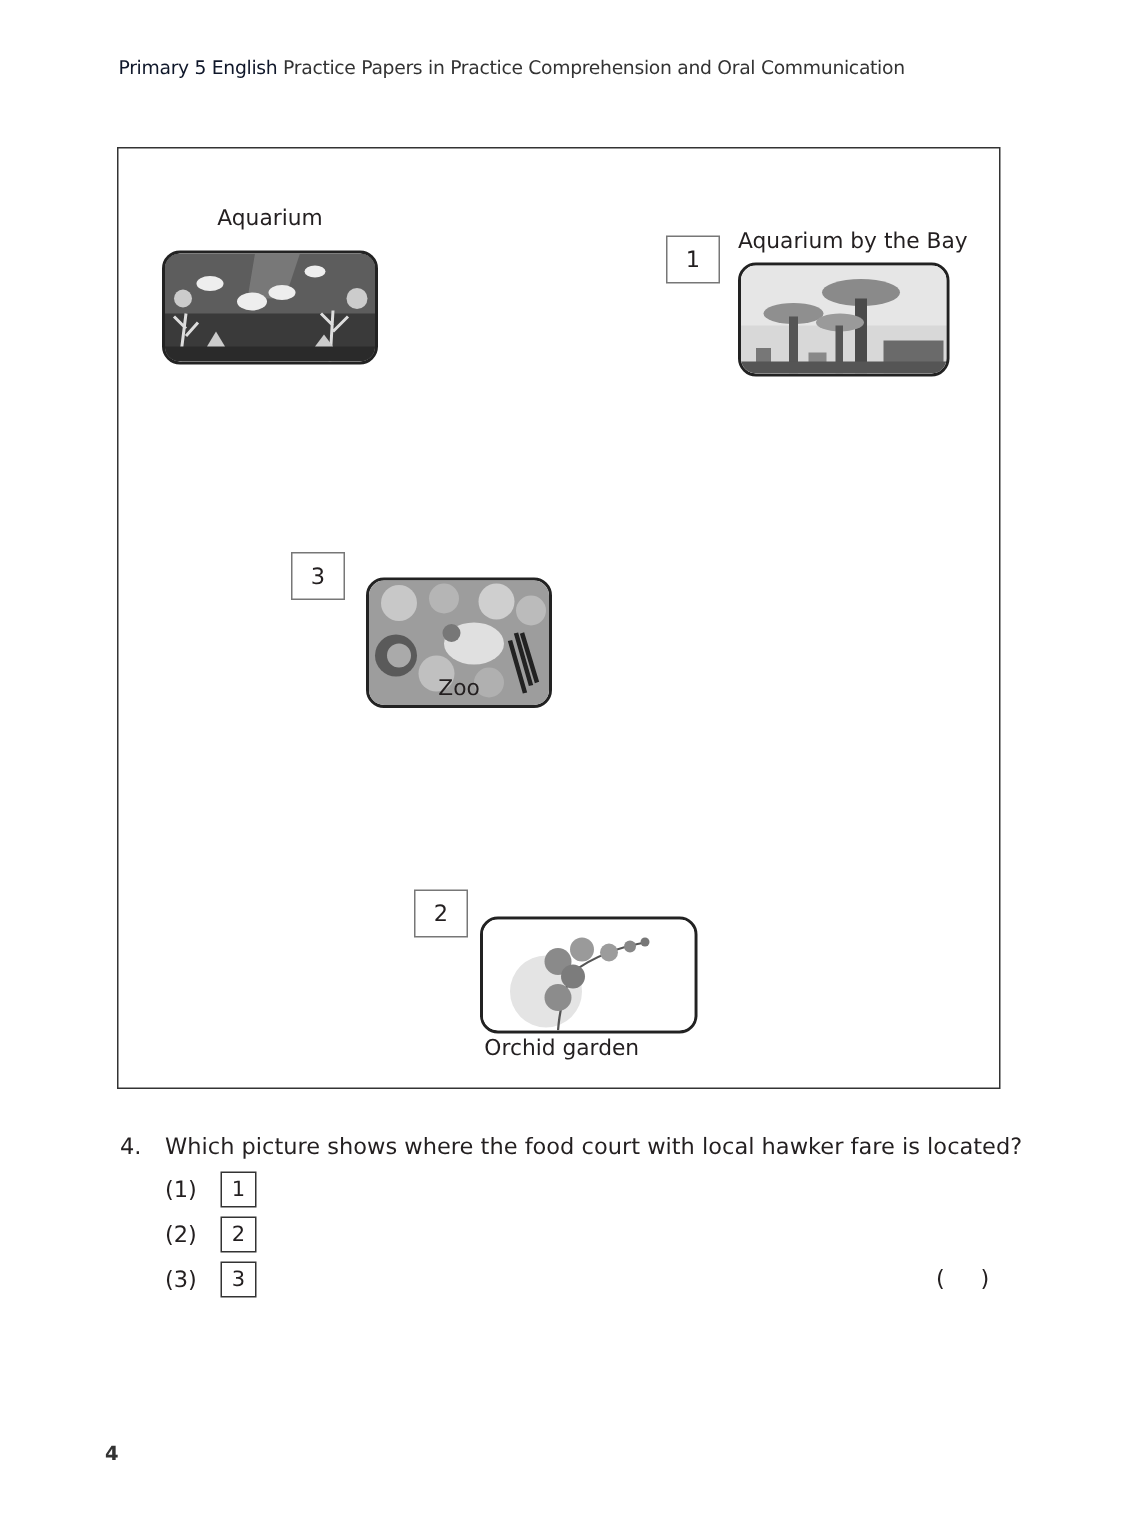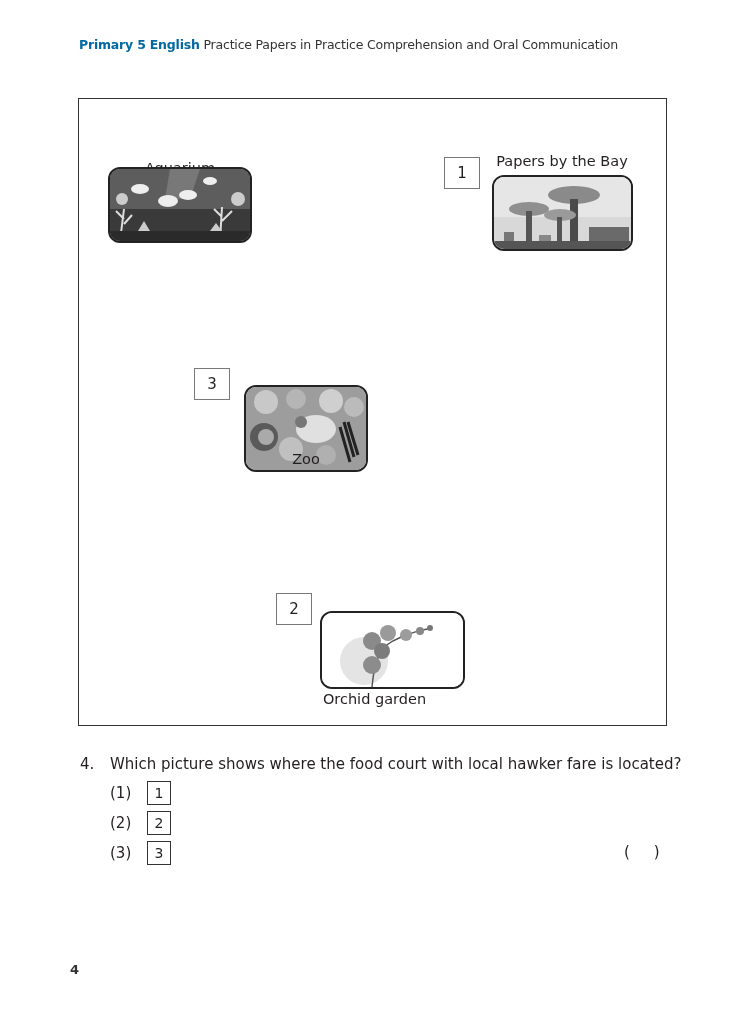--- a/index.html
+++ b/index.html
@@ -1,20 +1,20 @@
 <!DOCTYPE html>
 <html><head>
 <meta charset="utf-8">
 <style>
   html, body { margin: 0; padding: 0; background: #ffffff; }
   body { width: 748px; height: 1024px; position: relative; overflow: hidden;
          font-family: "DejaVu Sans", sans-serif; color: #231f20; }
   .abs { position: absolute; }
   .header { left: 79px; top: 37px; font-size: 12.5px; color: #333; white-space: nowrap; letter-spacing: -0.2px; }
-  .header .bold { font-weight: bold; color: #0369a1; }
+  .header .bold { font-weight: normal; color: #0f172a; }
   .frame { left: 78px; top: 98px; width: 589px; height: 628px; border: 1.6px solid #333; box-sizing: border-box; }
   .label { font-size: 14.5px; color: #231f20; white-space: nowrap; text-align: center; }
   .numbox { width: 36px; height: 32px; border: 1.5px solid #777; box-sizing: border-box;
             display: flex; align-items: center; justify-content: center; font-size: 15px; background: #fff; }
   .pic { border: 2px solid #222; border-radius: 12px; box-sizing: border-box; overflow: hidden; }
   .question { left: 80px; top: 755px; font-size: 15px; white-space: nowrap; }
   .question .qnum { display: inline-block; width: 30px; }
   .opt { left: 110px; font-size: 15px; display: flex; align-items: center; }
   .opt .olab { width: 37px; }
   .optbox { width: 24px; height: 24px; border: 1.3px solid #333; box-sizing: border-box;
@@ -25,42 +25,42 @@
 </head>
 <body>
 
 <div class="abs header">
   <span class="bold">Primary 5 English</span>
   <span>Practice Papers in Practice Comprehension and Oral Communication</span>
 </div>
 
 <div class="abs frame"></div>
 
-<div class="abs label" style="left:109px; top:160px; width:142px;">Aquarium</div>
+<div class="abs label" style="left:109px; top:138px; width:142px;">Aquarium</div>
 <div class="abs pic" style="left:108px; top:167px; width:144px; height:76px;">
   <svg width="140" height="72" viewBox="0 0 140 72">
     <rect width="140" height="72" fill="#3a3a3a"></rect>
     <rect x="0" y="0" width="140" height="40" fill="#5d5d5d"></rect>
     <polygon points="60,0 90,0 80,30 55,30" fill="#8a8a8a" opacity="0.6"></polygon>
     <ellipse cx="30" cy="20" rx="9" ry="5" fill="#eee"></ellipse>
     <ellipse cx="58" cy="32" rx="10" ry="6" fill="#eee"></ellipse>
     <ellipse cx="78" cy="26" rx="9" ry="5" fill="#eee"></ellipse>
     <ellipse cx="100" cy="12" rx="7" ry="4" fill="#eee"></ellipse>
     <path d="M10 72 L14 40 M14 50 L6 42 M14 55 L22 46" stroke="#ddd" stroke-width="2"></path>
     <path d="M110 72 L112 38 M112 48 L104 40 M112 52 L122 42" stroke="#ddd" stroke-width="2"></path>
     <circle cx="128" cy="30" r="7" fill="#ccc"></circle>
     <circle cx="12" cy="30" r="6" fill="#ccc"></circle>
     <polygon points="100,62 106,54 112,62 106,70" fill="#ccc"></polygon>
     <polygon points="28,62 34,52 40,62 34,70" fill="#ccc"></polygon>
     <rect x="0" y="62" width="140" height="10" fill="#2a2a2a"></rect>
   </svg>
 </div>
 
 <div class="abs numbox" style="left:444px; top:157px;">1</div>
-<div class="abs label" style="left:492px; top:153px; width:140px;">Papers by the Bay</div>
+<div class="abs label" style="left:492px; top:153px; width:140px;">Aquarium by the Bay</div>
 <div class="abs pic" style="left:492px; top:175px; width:141px; height:76px;">
   <svg width="137" height="72" viewBox="0 0 137 72">
     <rect width="137" height="72" fill="#d8d8d8"></rect>
     <rect x="0" y="0" width="137" height="40" fill="#e6e6e6"></rect>
     <ellipse cx="35" cy="32" rx="20" ry="7" fill="#8f8f8f"></ellipse>
     <rect x="32" y="34" width="6" height="38" fill="#555"></rect>
     <ellipse cx="80" cy="18" rx="26" ry="9" fill="#8a8a8a"></ellipse>
     <rect x="76" y="22" width="8" height="50" fill="#4a4a4a"></rect>
     <ellipse cx="66" cy="38" rx="16" ry="6" fill="#9a9a9a"></ellipse>
     <rect x="63" y="40" width="5" height="32" fill="#555"></rect>

